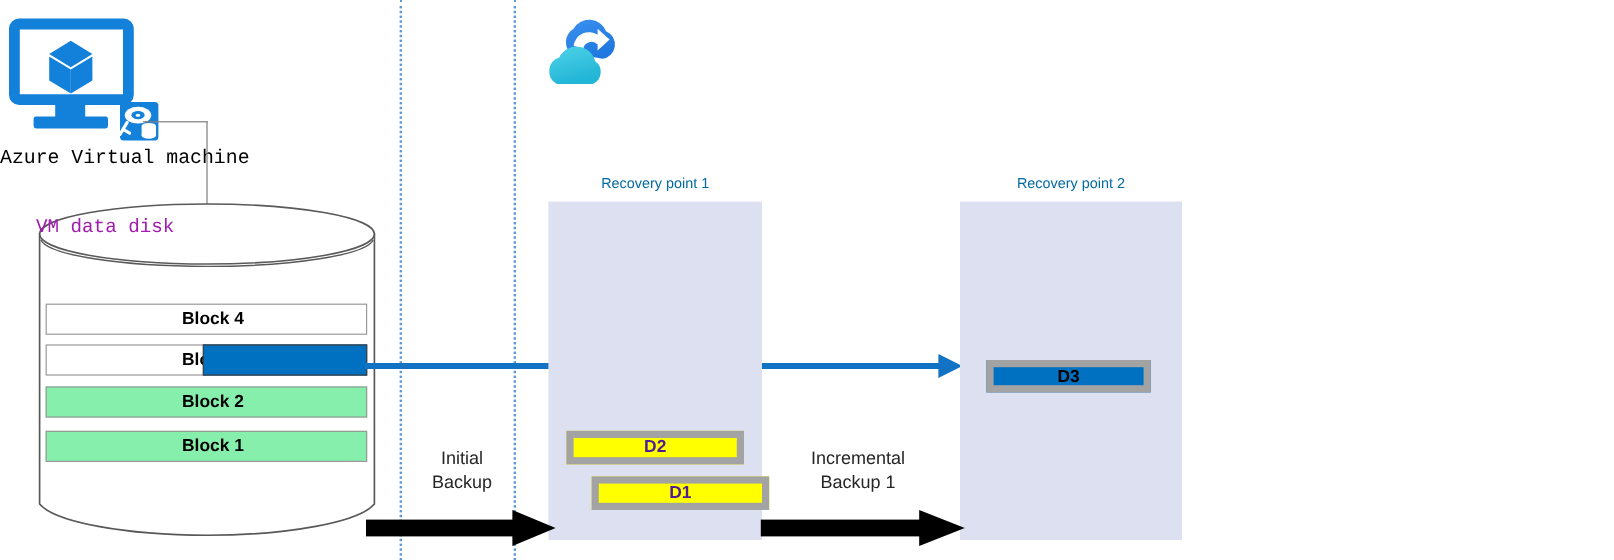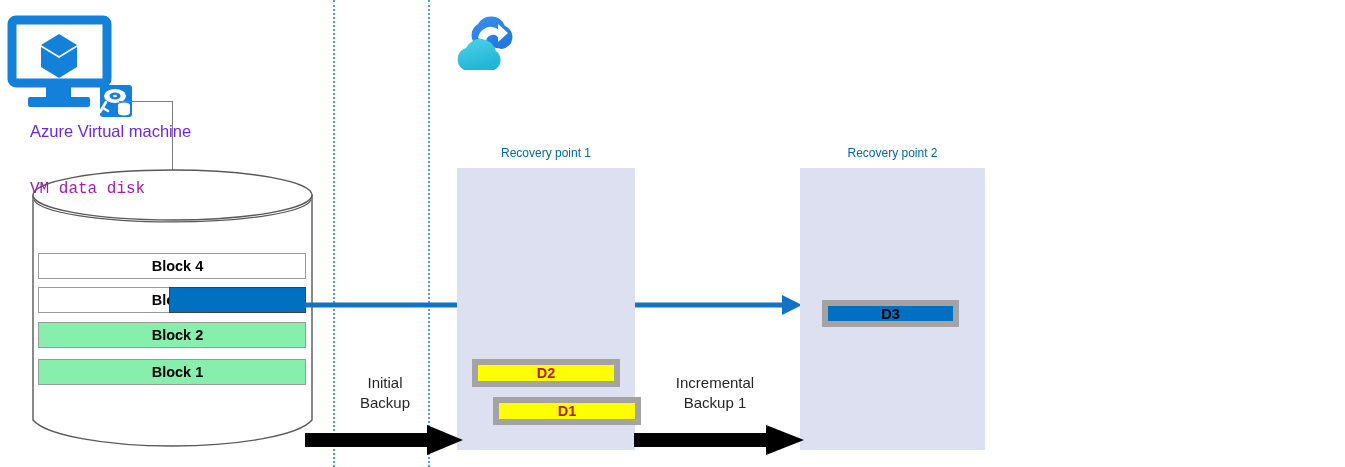--- a/index.html
+++ b/index.html
@@ -30,24 +30,23 @@
     border-left: 2px dotted #5B9BD5;
   }
 
   
   #vm-icon-group { position: absolute; left: 8px; top: 12px; width: 130px; height: 108px; }
   #vm-label {
     position: absolute;
     left: 0px;
     top: 122px;
     font-size: 16.5px;
-    color: #6d28d9;
+    color: #000000;
     white-space: nowrap;
-    font-family: Liberation Sans, sans-serif;
-    margin-left: 30px;
+    font-family: Liberation Mono, monospace;
   }
 
   
   #connector-h {
     position: absolute;
     left: 119px; top: 101px;
     width: 54px; height: 0;
     border-top: 1.4px solid #7f7f7f;
   }
   #connector-v {
@@ -118,21 +117,21 @@
     position: absolute;
     box-sizing: border-box;
     border: 6px solid #a3a3a3;
     display: flex;
     align-items: center;
     justify-content: center;
     font-size: 14.5px;
     font-weight: bold;
     font-family: "Liberation Sans", sans-serif;
   }
-  .data-box.yellow { background: #FFFF00; color: #b91c1c; }
+  .data-box.yellow { background: #FFFF00; color: #4c1d95; }
   .data-box.blue { background: #0070C0; color: #000000; }
 
   
   .arrow-label {
     position: absolute;
     text-align: center;
     font-size: 15px;
     color: #262626;
     line-height: 1.32;
     font-family: "Liberation Sans", sans-serif;

